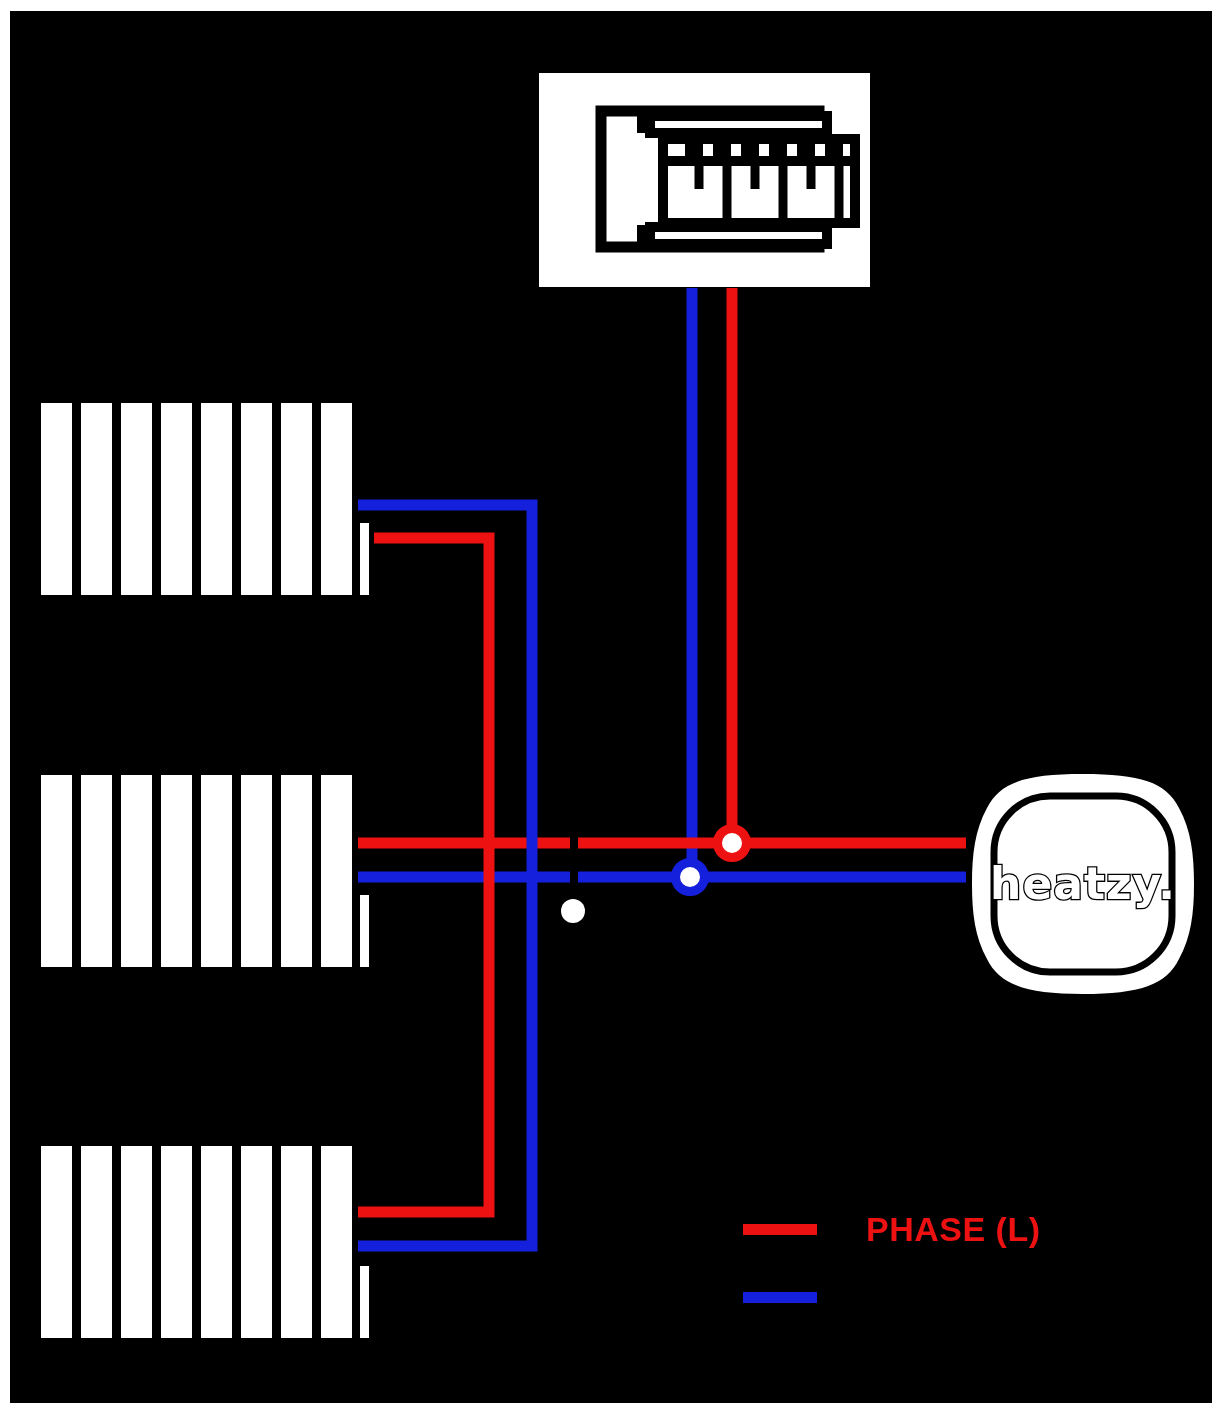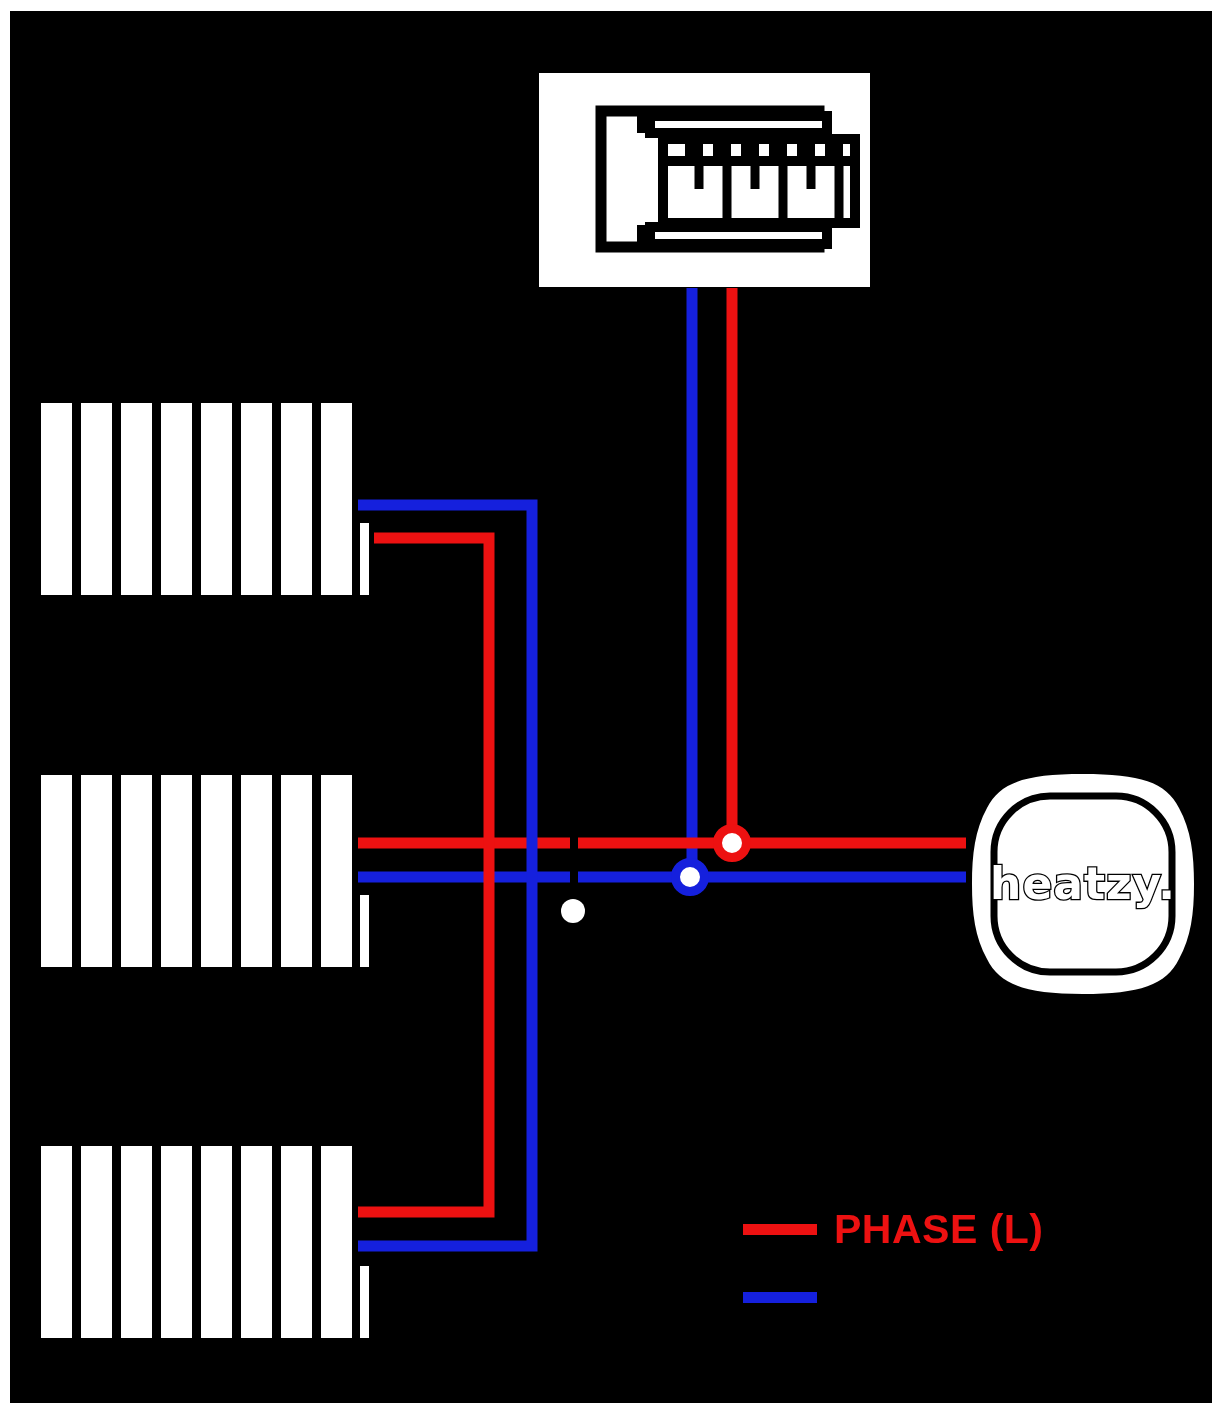--- a/index.html
+++ b/index.html
@@ -44,21 +44,21 @@
     font-size:44px;letter-spacing:1px;fill:#ffffff;stroke:#000000;stroke-width:2.6px;
     paint-order:stroke fill;}
 
   
   .legend{position:absolute;left:743px;top:1207px;z-index:3;}
   .legend-row{display:flex;align-items:center;height:44px;}
   .legend-row + .legend-row{margin-top:24px;}
   .swatch{width:74px;height:11px;}
   .swatch-phase{background:var(--phase);}
   .swatch-neutre{background:var(--neutre);}
-  .legend-label{margin-left:17px;font-size:41px;font-weight:bold;letter-spacing:0.5px;
+  .legend-label{margin-left:49px;font-size:34px;font-weight:bold;letter-spacing:0.5px;
     white-space:nowrap;}
   .label-phase{color:var(--phase);}
   .label-neutre{color:var(--neutre);}
 </style>
 </head>
 <body>
 
 <div class="page">
   <div class="canvas"></div>
 

